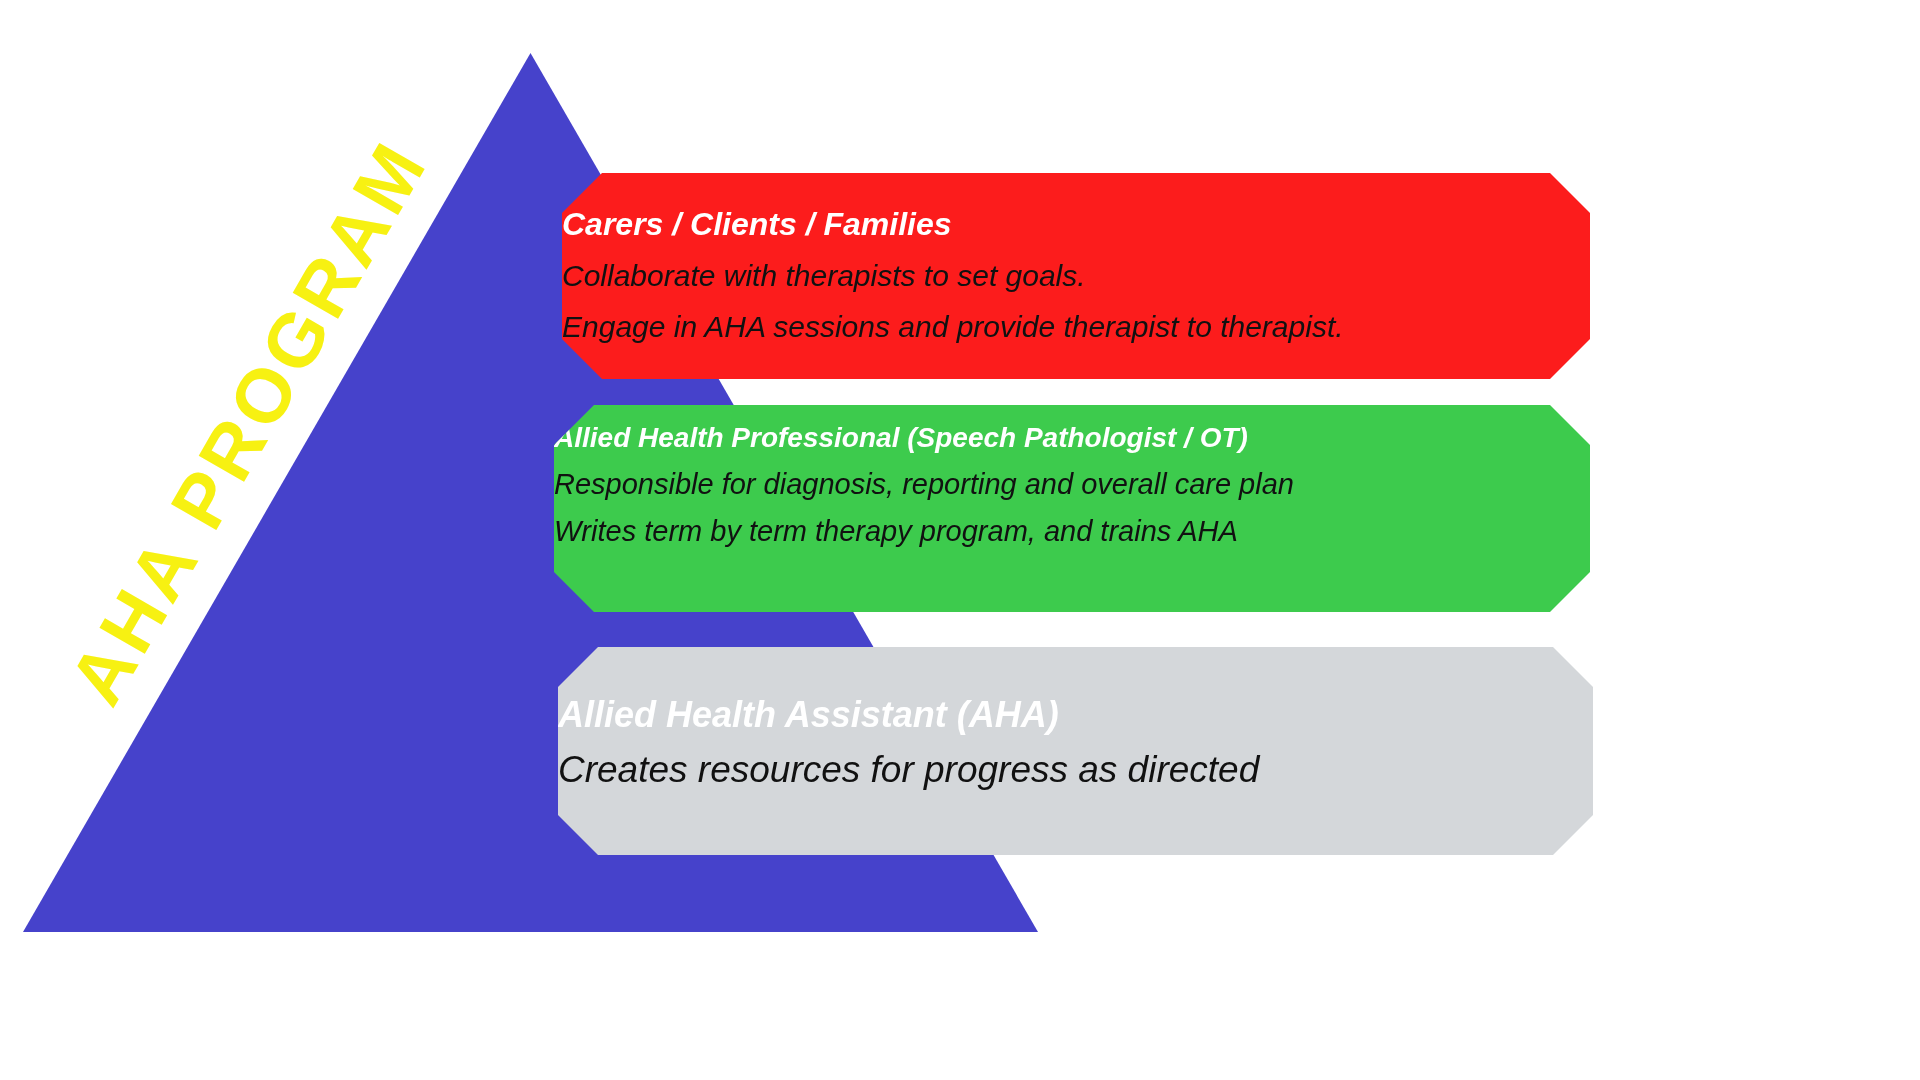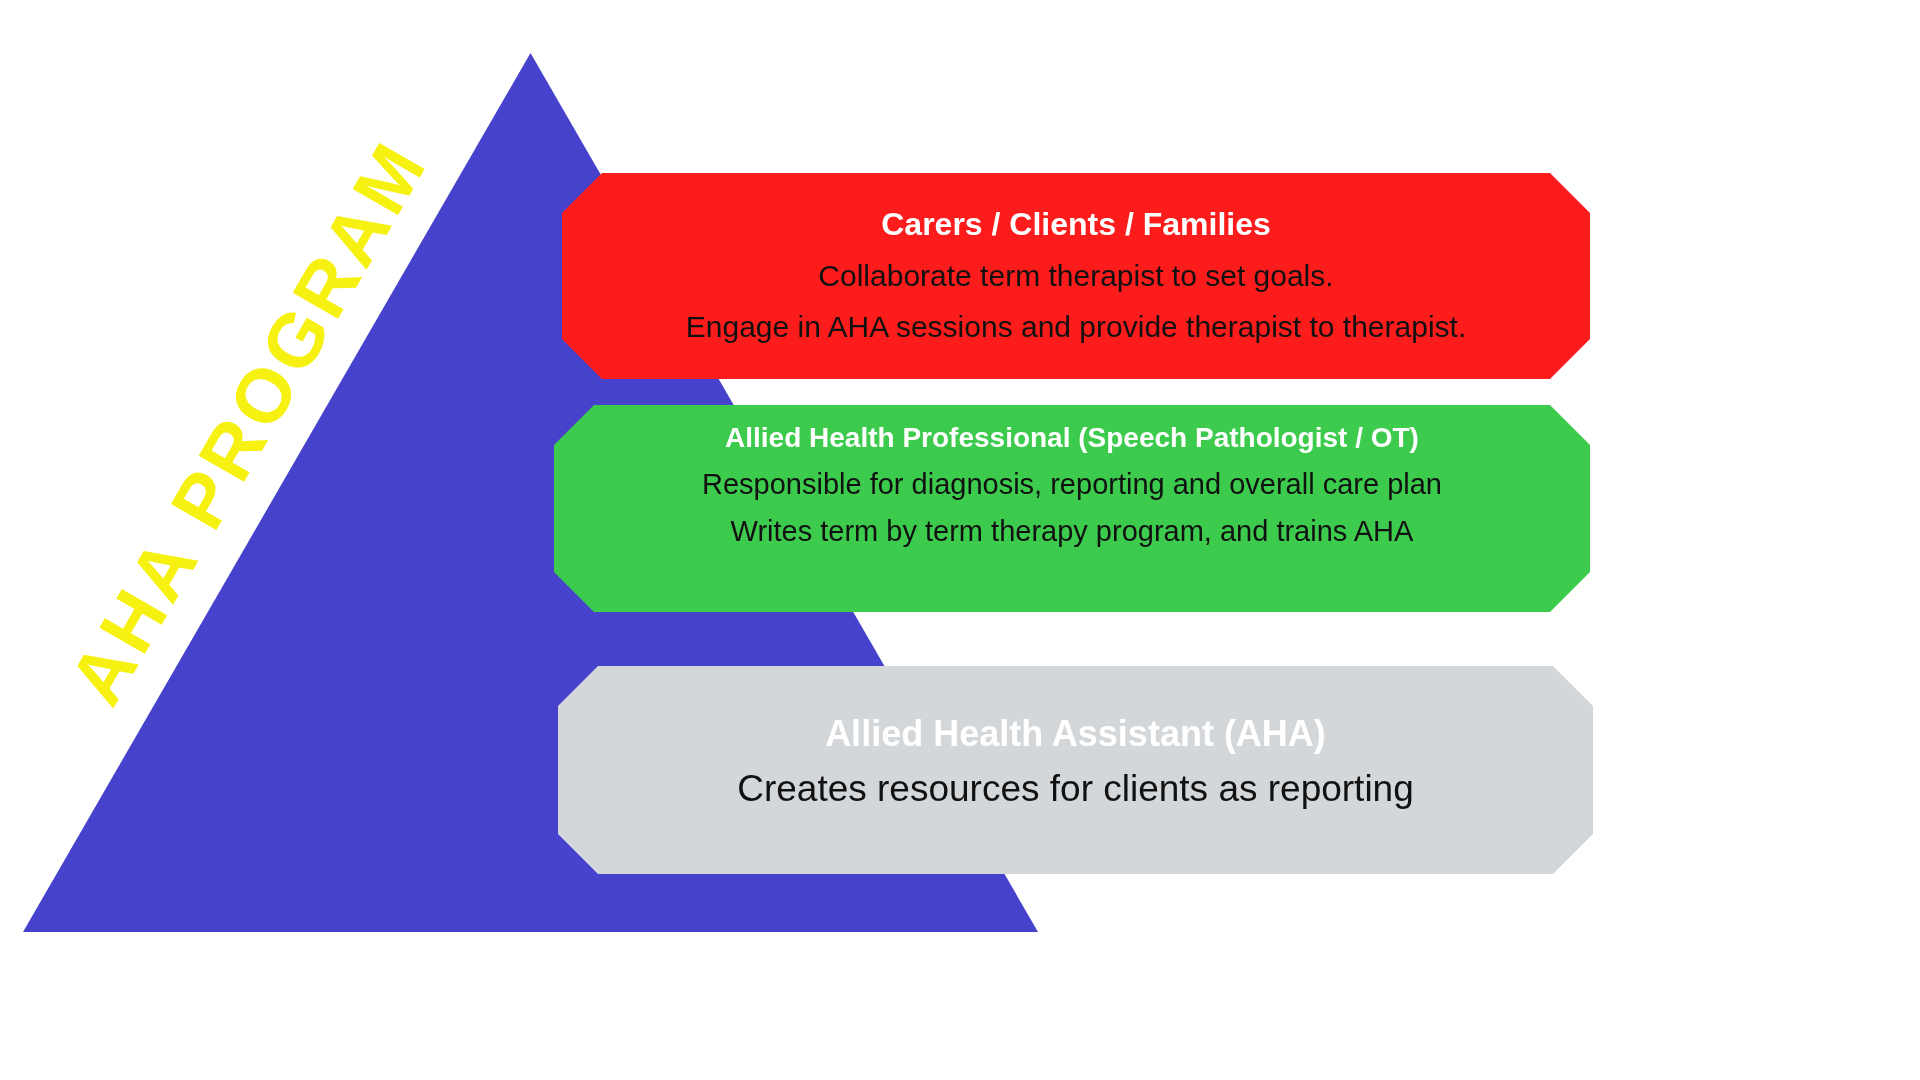--- a/index.html
+++ b/index.html
@@ -27,26 +27,26 @@
     transform: translate(-50%, -50%) rotate(-60deg);
     white-space: nowrap;
     font-size: 76px;
     font-weight: 800;
     letter-spacing: 5px;
     color: #F7F112;
   }
   .tier {
     position: absolute;
     box-sizing: border-box;
-    text-align: center;
     color: #111111;
     clip-path: polygon(
       40px 0%, calc(100% - 40px) 0%, 100% 40px,
       100% calc(100% - 40px), calc(100% - 40px) 100%, 40px 100%,
       0% calc(100% - 40px), 0% 40px);
+    font-style: italic;
   }
   .tier .tier-title {
     display: block;
     font-weight: 700;
     color: #ffffff;
   }
   .tier .tier-line { display: block; }
   .tier-red {
     left: 562px; top: 173px; width: 1028px; height: 206px;
     background: #FC1C1C;
@@ -57,47 +57,47 @@
   .tier-red .tier-title { font-size: 32px; }
   .tier-green {
     left: 554px; top: 405px; width: 1036px; height: 207px;
     background: #3DCB4D;
     padding-top: 9px;
     font-size: 29px;
     line-height: 47px;
   }
   .tier-green .tier-title { font-size: 28px; }
   .tier-gray {
-    left: 558px; top: 666px; width: 1035px; height: 208px;
+    left: 558px; top: 647px; width: 1035px; height: 208px;
     background: #D4D7DA;
     padding-top: 40px;
     font-size: 37px;
     line-height: 55px;
   }
   .tier-gray .tier-title { font-size: 36px; }
 </style>
 </head>
 <body>
 
 <div class="stage">
 
   <div class="pyramid"></div>
 
   <div class="program-label">AHA PROGRAM</div>
 
   <div class="tier tier-red">
     <span class="tier-title">Carers / Clients / Families</span>
-    <span class="tier-line">Collaborate term therapist to set goals.</span>
+    <span class="tier-line">Collaborate with therapists to set goals.</span>
     <span class="tier-line">Engage in AHA sessions and provide therapist to therapist.</span>
   </div>
 
   <div class="tier tier-green">
     <span class="tier-title">Allied Health Professional (Speech Pathologist / OT)</span>
     <span class="tier-line">Responsible for diagnosis, reporting and overall care plan</span>
     <span class="tier-line">Writes term by term therapy program, and trains AHA</span>
   </div>
 
   <div class="tier tier-gray">
     <span class="tier-title">Allied Health Assistant (AHA)</span>
-    <span class="tier-line">Creates resources for clients as reporting</span>
+    <span class="tier-line">Creates resources for progress as directed</span>
   </div>
 
 </div>
 
 </body></html>

